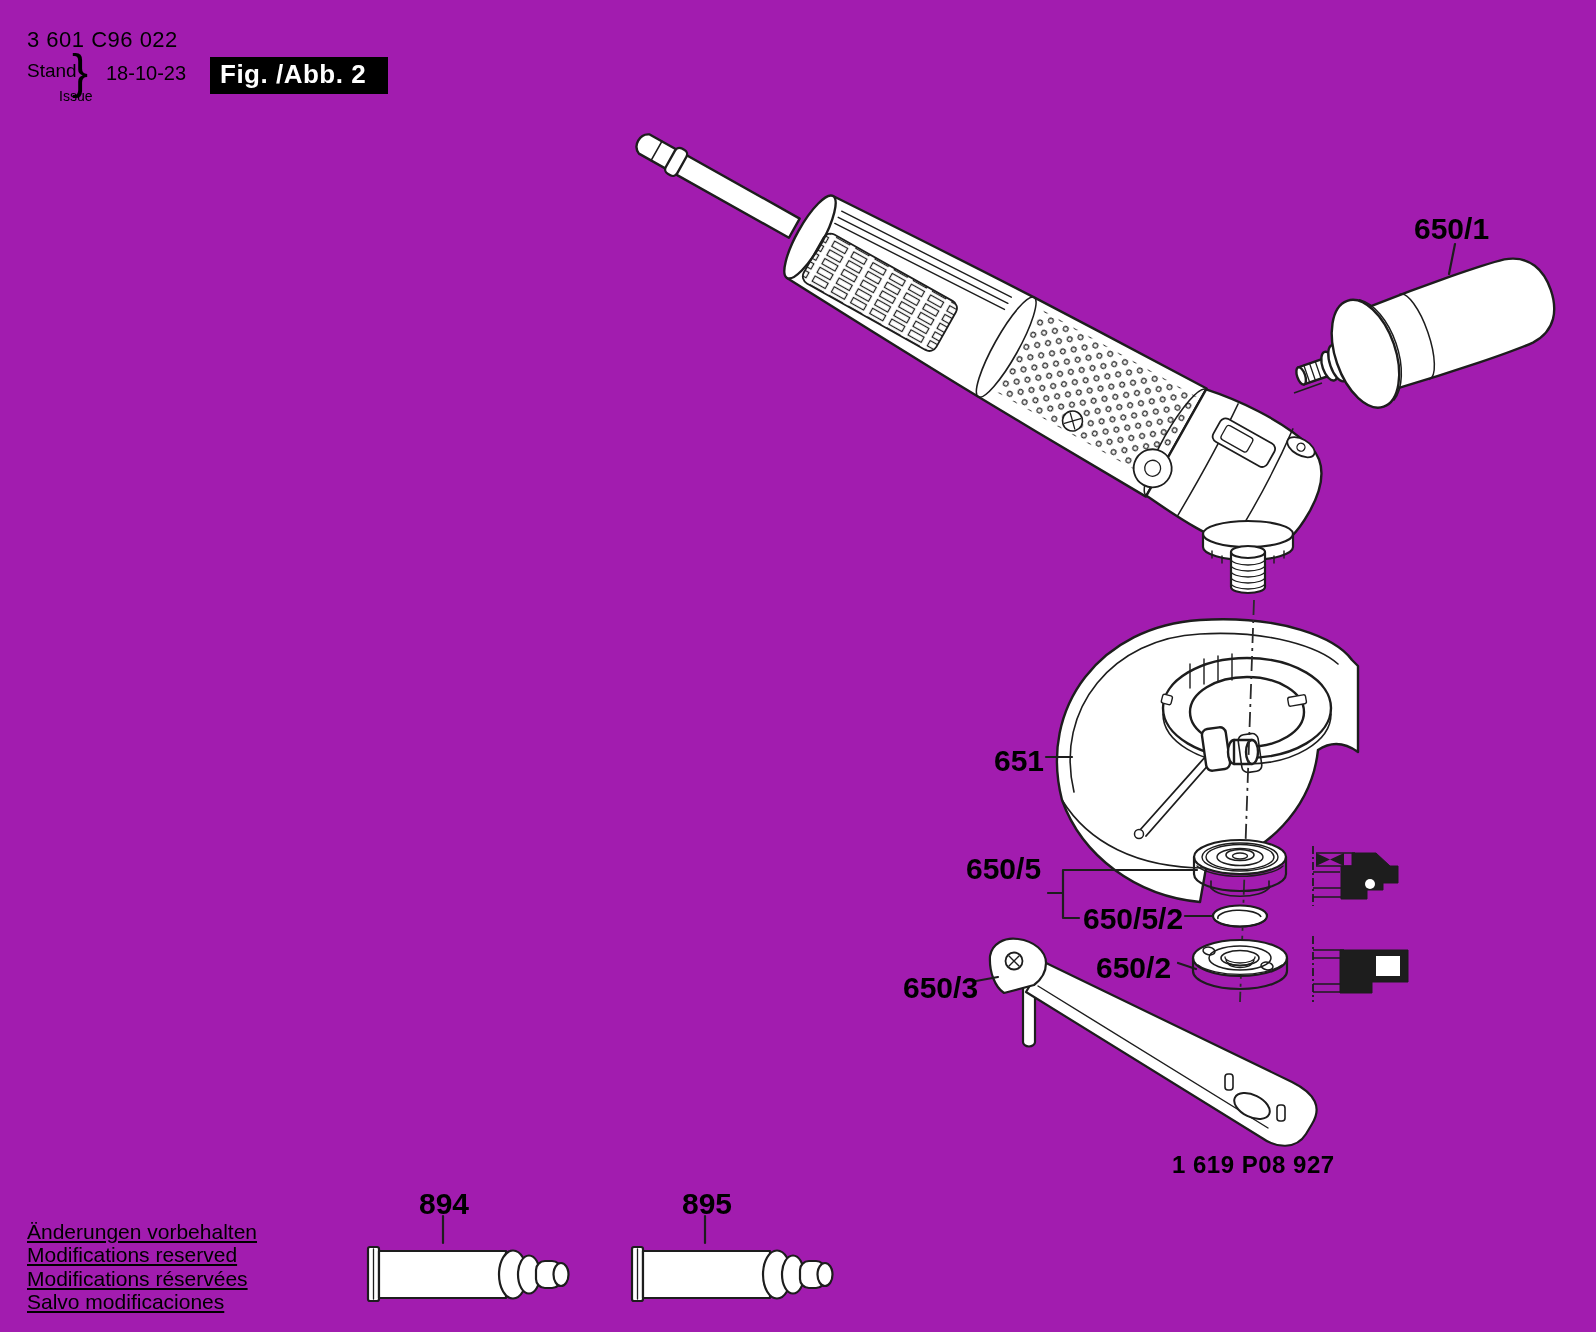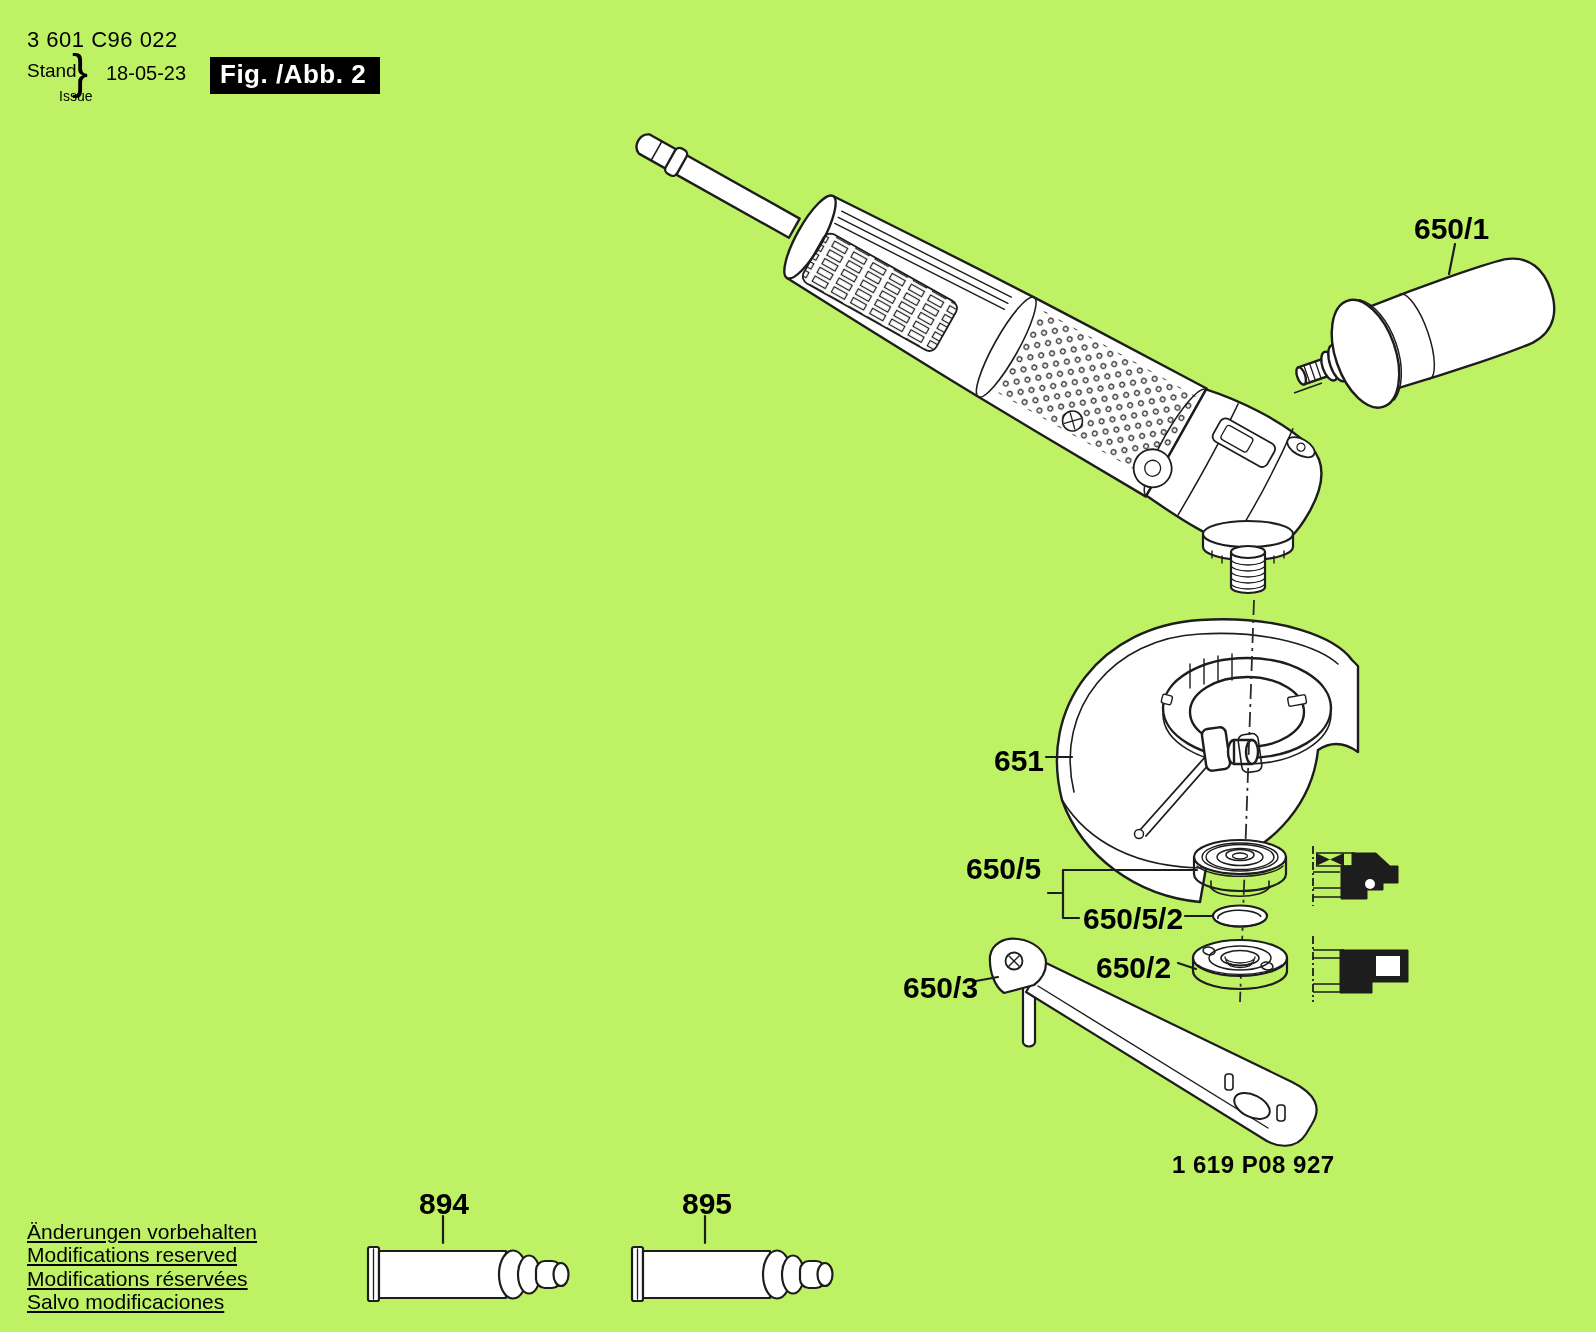--- a/index.html
+++ b/index.html
@@ -1,26 +1,26 @@
 <!DOCTYPE html>
 <html><head>
 <meta charset="utf-8">
 <style>
   html,body{margin:0;padding:0;background:#fff;}
-  .page{position:relative;width:1596px;height:1332px;background:#bef264;overflow:hidden;
+  .page{position:relative;width:1596px;height:1332px;background:#a21caf;overflow:hidden;
         font-family:"Liberation Sans", sans-serif;color:#000;}
   .abs{position:absolute;white-space:nowrap;}
   .callout{position:absolute;font-weight:700;font-size:30px;white-space:nowrap;color:#000;}
   #type-number{left:27px;top:27px;font-size:22px;letter-spacing:.5px;}
   #stand-label{left:27px;top:60px;font-size:19px;}
   #issue-label{left:27px;top:88px;font-size:14px;margin-left:32px;}
   #brace{left:72px;top:48px;font-size:48px;font-weight:400;line-height:48px;}
   #issue-date{left:106px;top:62px;font-size:20px;}
   #figure-box{left:210px;top:57px;background:#000;color:#fff;font-size:26px;font-weight:700;
-              padding:2px 14px 4px 10px;letter-spacing:.5px;}
+              padding:2px 22px 4px 10px;letter-spacing:.5px;}
   #c-650-1{left:1414px;top:212px;}
   #c-651{left:994px;top:744px;}
   #c-650-5{left:966px;top:852px;}
   #c-650-5-2{left:1083px;top:902px;}
   #c-650-2{left:1096px;top:951px;}
   #c-650-3{left:903px;top:971px;text-align:center;}
   #c-894{left:419px;top:1187px;}
   #c-895{left:682px;top:1187px;}
   #wrench-pn{left:1172px;top:1151px;font-size:24px;font-weight:700;letter-spacing:.5px;text-align:center;}
   #footer{left:27px;top:1220px;font-size:21px;line-height:23.4px;white-space:nowrap;text-decoration:underline;}
@@ -202,21 +202,21 @@
       <path d="M 976,981 L 998,977"></path>
       <path d="M 443,1216 L 443,1243"></path>
       <path d="M 705,1216 L 705,1243"></path>
     </g>
   </svg>
 
   <div class="abs" id="type-number">3 601 C96 022</div>
   <div class="abs" id="stand-label">Stand</div>
   <div class="abs" id="issue-label">Issue</div>
   <div class="abs" id="brace">}</div>
-  <div class="abs" id="issue-date">18-05-23</div>
+  <div class="abs" id="issue-date">18-10-23</div>
   <div class="abs" id="figure-box">Fig. /Abb. 2</div>
 
   <div class="callout" id="c-650-1">650/1</div>
   <div class="callout" id="c-651">651</div>
   <div class="callout" id="c-650-5">650/5</div>
   <div class="callout" id="c-650-5-2">650/5/2</div>
   <div class="callout" id="c-650-2">650/2</div>
   <div class="callout" id="c-650-3">650/3</div>
   <div class="callout" id="c-894">894</div>
   <div class="callout" id="c-895">895</div>

